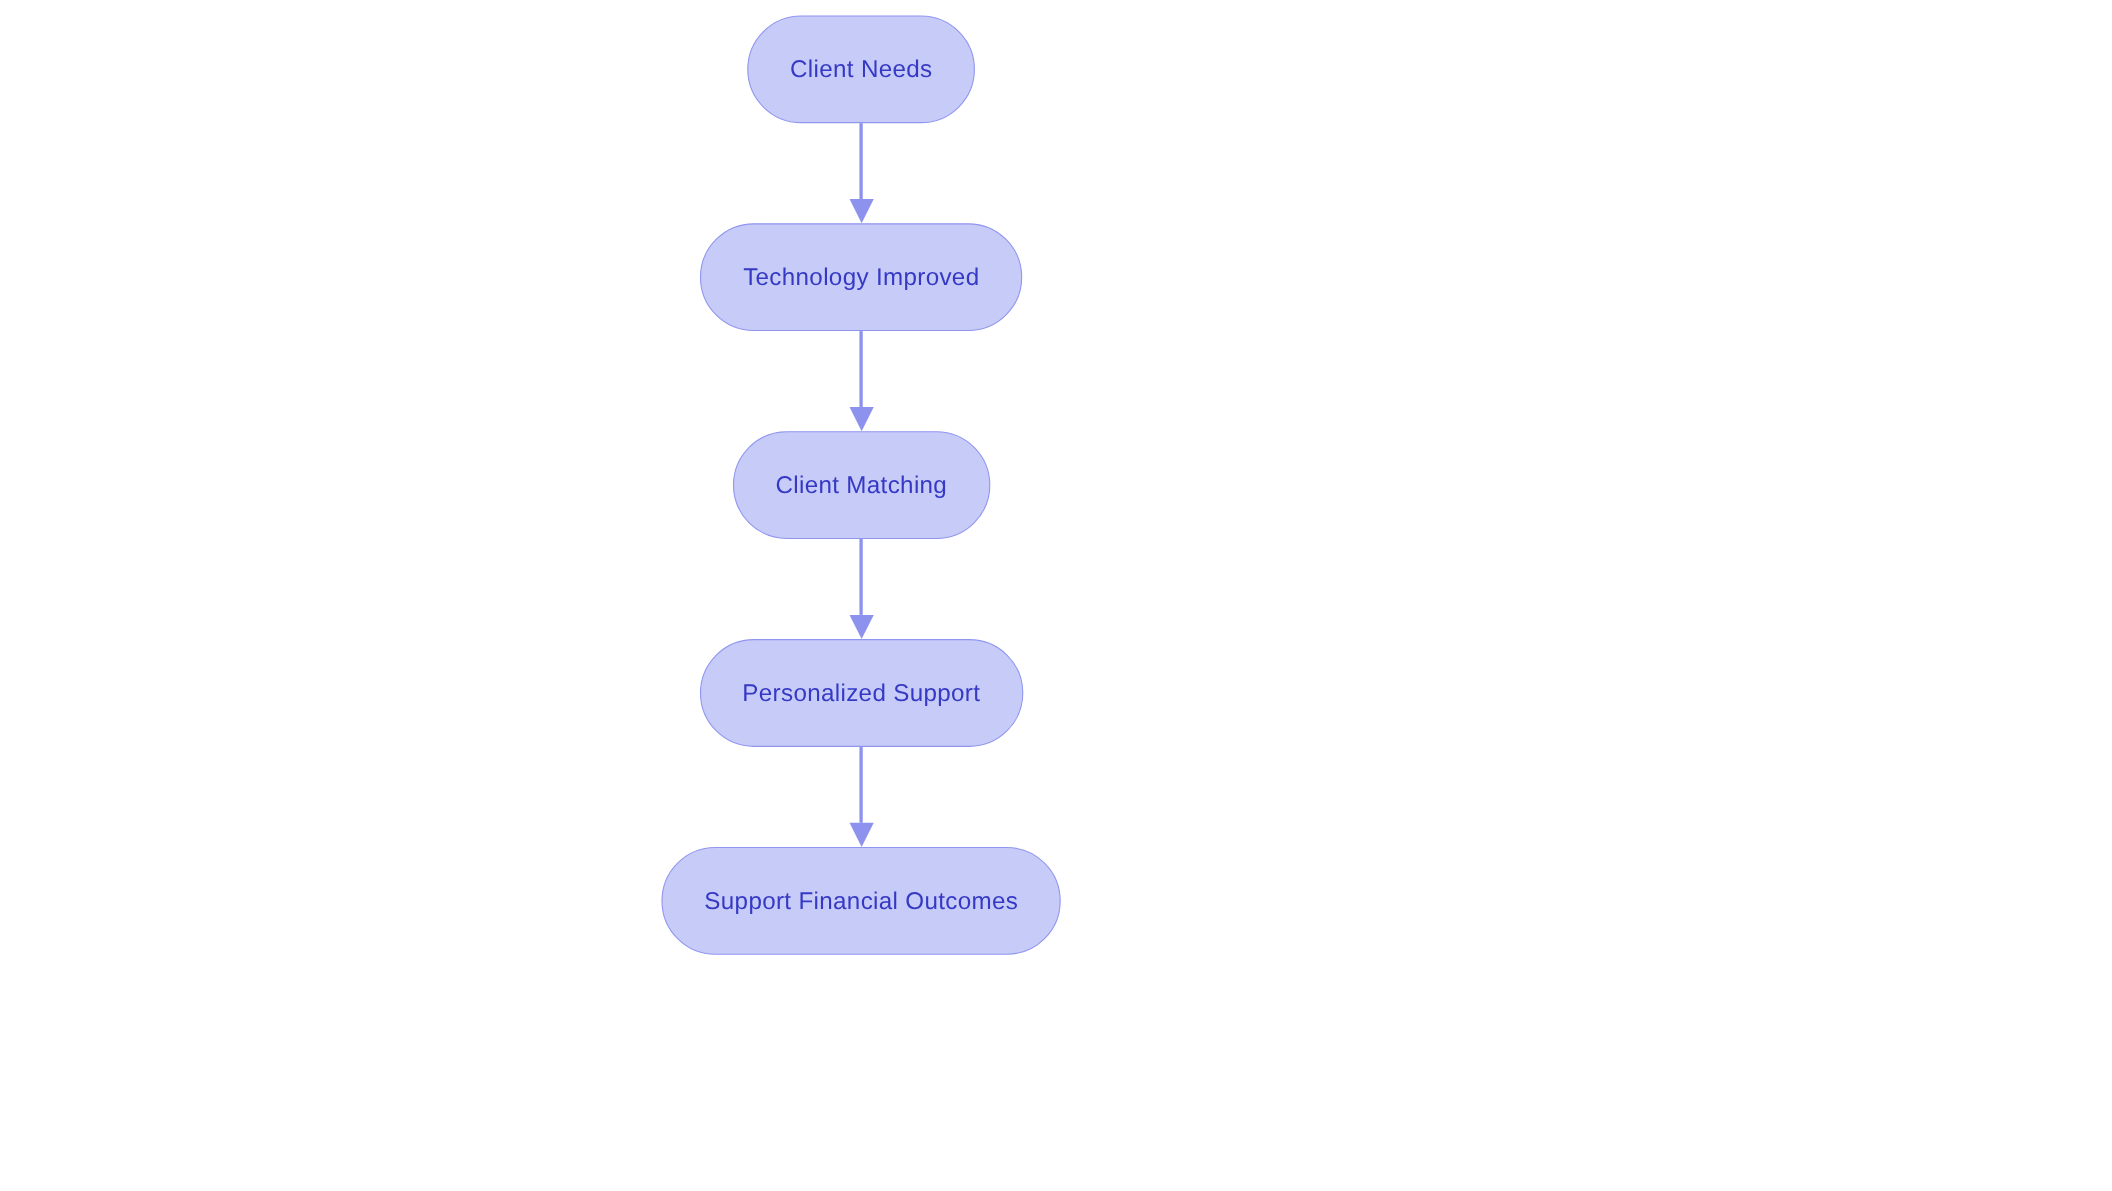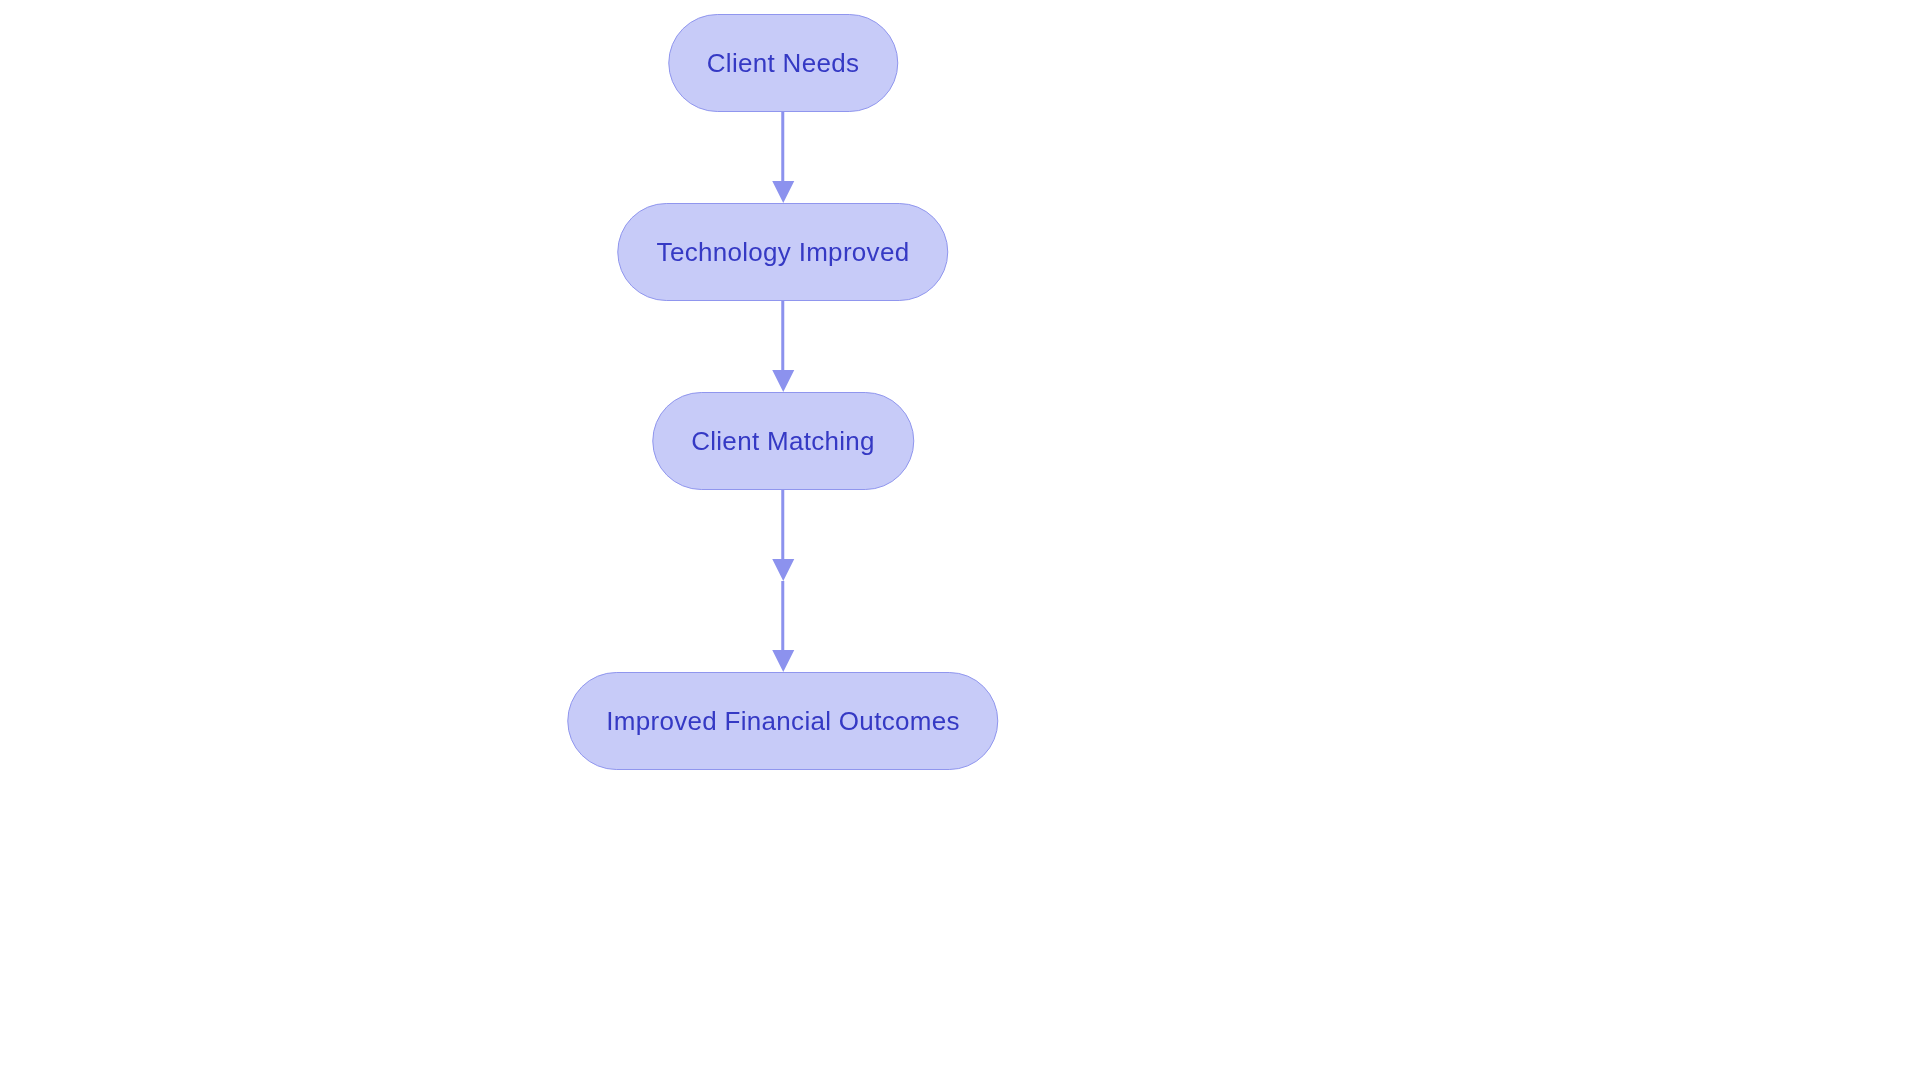--- a/index.html
+++ b/index.html
@@ -32,21 +32,21 @@
     border-radius: 50px;
     background: var(--node-fill);
     border: 1.5px solid var(--node-border);
     display: flex;
     align-items: center;
     justify-content: center;
     white-space: nowrap;
   }
   .node-label {
     color: var(--node-text);
-    font-size: 26px;
+    font-size: 22px;
     letter-spacing: 0.3px;
     line-height: 1;
   }
   .arrow {
     height: 91px;
     display: flex;
     flex-direction: column;
     align-items: center;
   }
   .arrow-line {
@@ -87,23 +87,26 @@
 
   <div class="node">
     <span class="node-label">Client Matching</span>
   </div>
 
   <div class="arrow">
     <div class="arrow-line"></div>
     <div class="arrow-head"></div>
   </div>
 
+  <div class="node">
+    <span class="node-label">Personalized Support</span>
+  </div>
 
   <div class="arrow">
     <div class="arrow-line"></div>
     <div class="arrow-head"></div>
   </div>
 
   <div class="node">
-    <span class="node-label">Improved Financial Outcomes</span>
+    <span class="node-label">Support Financial Outcomes</span>
   </div>
 
 </div>
 
 </body></html>

